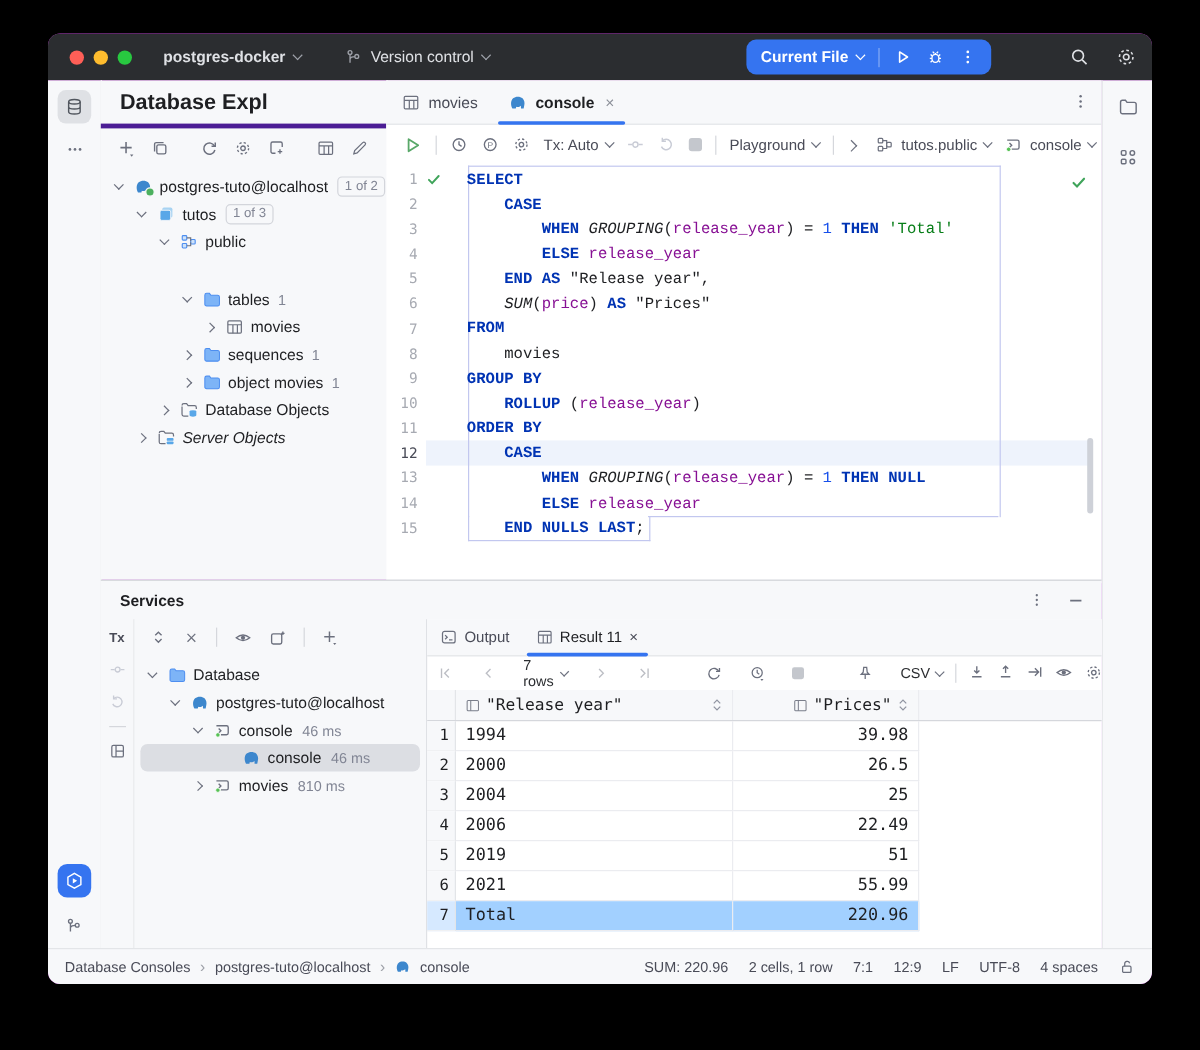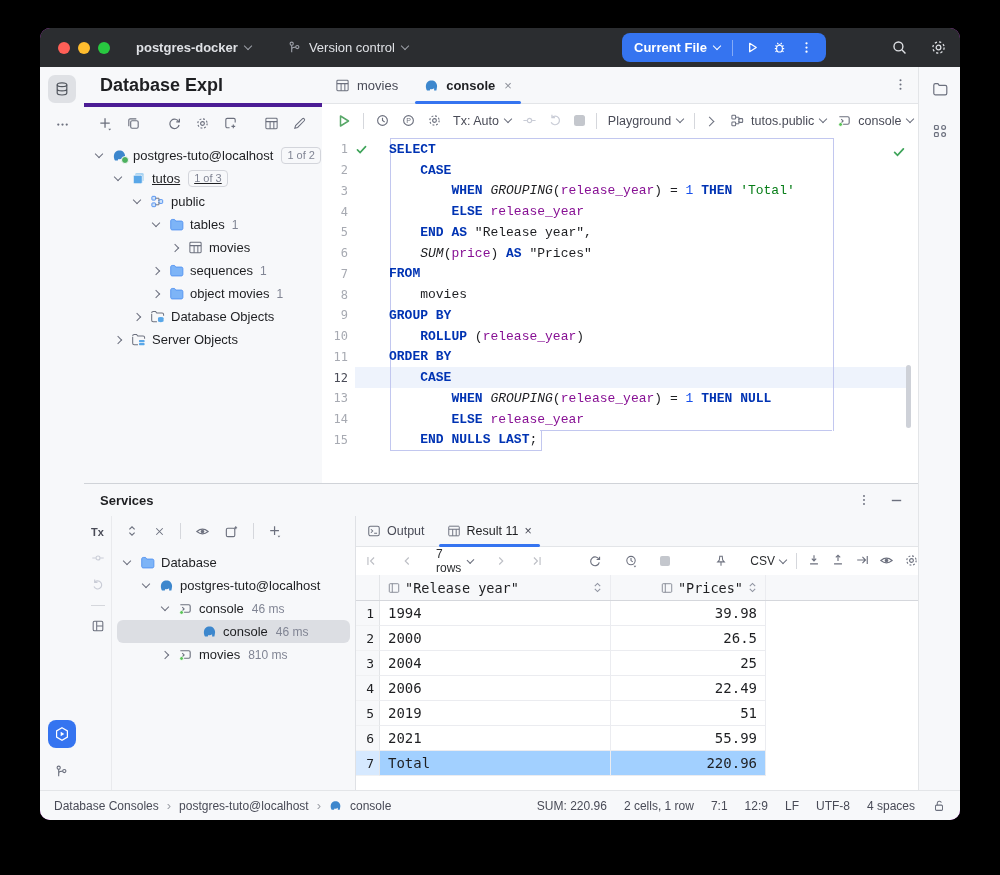--- a/index.html
+++ b/index.html
@@ -296,21 +296,21 @@
           </span>
           <span class="ticon">
             <svg viewBox="0 0 16 16" width="15" height="15">
               <path d="M3.2 13.2 C1.6 10.6 1.5 6.3 3.8 4.2 C6 2.2 10.2 2.3 12.2 4.2 C14 6 14.3 8.6 13.7 10.6 L13.2 13.2 H10.8 V10.8 C9.7 11.8 8 12.2 6.6 11.7 L6.2 13.2 Z" fill="#3d87cd"></path>
             </svg>
             <span class="condot"></span>
           </span>
           <span>postgres-tuto@localhost</span>
           <span class="badge">1 of 2</span>
         </div>
-        <div class="tree-row" style="padding-left: 27px; text-decoration: underline;">
+        <div class="tree-row" style="padding-left: 27px;">
           <span class="twisty">
             <span class="chev sm cdown"></span>
           </span>
           <span class="ticon">
             <svg viewBox="0 0 16 16" width="15" height="15">
               <rect x="4.5" y="2" width="9" height="9" rx="1.5" fill="#a8d3f2"></rect>
               <rect x="2.5" y="4.5" width="9.5" height="9" rx="1.5" fill="#59a7e8" stroke="#f7f8fa" stroke-width="0.8"></rect>
             </svg>
           </span>
           <span>tutos</span>
@@ -325,21 +325,21 @@
               <g fill="#cfe3fa" stroke="#4d8ef0" stroke-width="1">
                 <rect x="2" y="2.5" width="4" height="4" rx="0.8"></rect>
                 <rect x="2" y="9.5" width="4" height="4" rx="0.8"></rect>
                 <rect x="9.5" y="6" width="4" height="4" rx="0.8"></rect>
               </g>
               <path d="M6 4.5 h3.5 v3 M6 11.5 h3.5 v-3" fill="none" stroke="#6c707e"></path>
             </svg>
           </span>
           <span>public</span>
         </div>
-        <div class="tree-row" style="padding-left: 65px;">
+        <div class="tree-row" style="padding-left: 65px; margin-top: 25px;">
           <span class="twisty">
             <span class="chev sm cdown"></span>
           </span>
           <span class="ticon">
             <svg viewBox="0 0 16 16" width="15" height="15">
               <path d="M1.8 4.2 c0-.9.7-1.6 1.6-1.6 h2.5 l1.3 1.7 h6 c.9 0 1.6.7 1.6 1.6 v6.3 c0 .9-.7 1.6-1.6 1.6 H3.4 c-.9 0-1.6-.7-1.6-1.6 Z" fill="#7db4f7" stroke="#4d8ef0" stroke-width="0.9"></path>
             </svg>
           </span>
           <span>tables</span>
           <span class="cnt">1</span>
@@ -388,21 +388,21 @@
           </span>
           <span class="ticon">
             <svg viewBox="0 0 16 16" width="15" height="15">
               <path d="M1.8 4.2 c0-.9.7-1.6 1.6-1.6 h2.5 l1.3 1.7 h5.7 c.9 0 1.6.7 1.6 1.6 v1.3 M1.8 5 v7 c0 .9.7 1.6 1.6 1.6 h4" fill="none" stroke="#6c707e" stroke-width="1.1"></path>
               <ellipse cx="11.5" cy="9.6" rx="3" ry="1.2" fill="#59a7e8"></ellipse>
               <path d="M8.5 9.6 v3.3 c0 .7 1.3 1.2 3 1.2 s3-.5 3-1.2 V9.6" fill="#59a7e8"></path>
             </svg>
           </span>
           <span>Database Objects</span>
         </div>
-        <div class="tree-row" style="padding-left: 27px;">
+        <div class="tree-row" style="padding-left: 27px; font-style: italic;">
           <span class="twisty">
             <span class="chev sm cright"></span>
           </span>
           <span class="ticon">
             <svg viewBox="0 0 16 16" width="15" height="15">
               <path d="M1.8 4.2 c0-.9.7-1.6 1.6-1.6 h2.5 l1.3 1.7 h5.7 c.9 0 1.6.7 1.6 1.6 v1.3 M1.8 5 v7 c0 .9.7 1.6 1.6 1.6 h4" fill="none" stroke="#6c707e" stroke-width="1.1"></path>
               <rect x="8.5" y="8.6" width="6" height="2.4" rx="0.8" fill="#59a7e8"></rect>
               <rect x="8.5" y="11.6" width="6" height="2.4" rx="0.8" fill="#59a7e8"></rect>
             </svg>
           </span>

